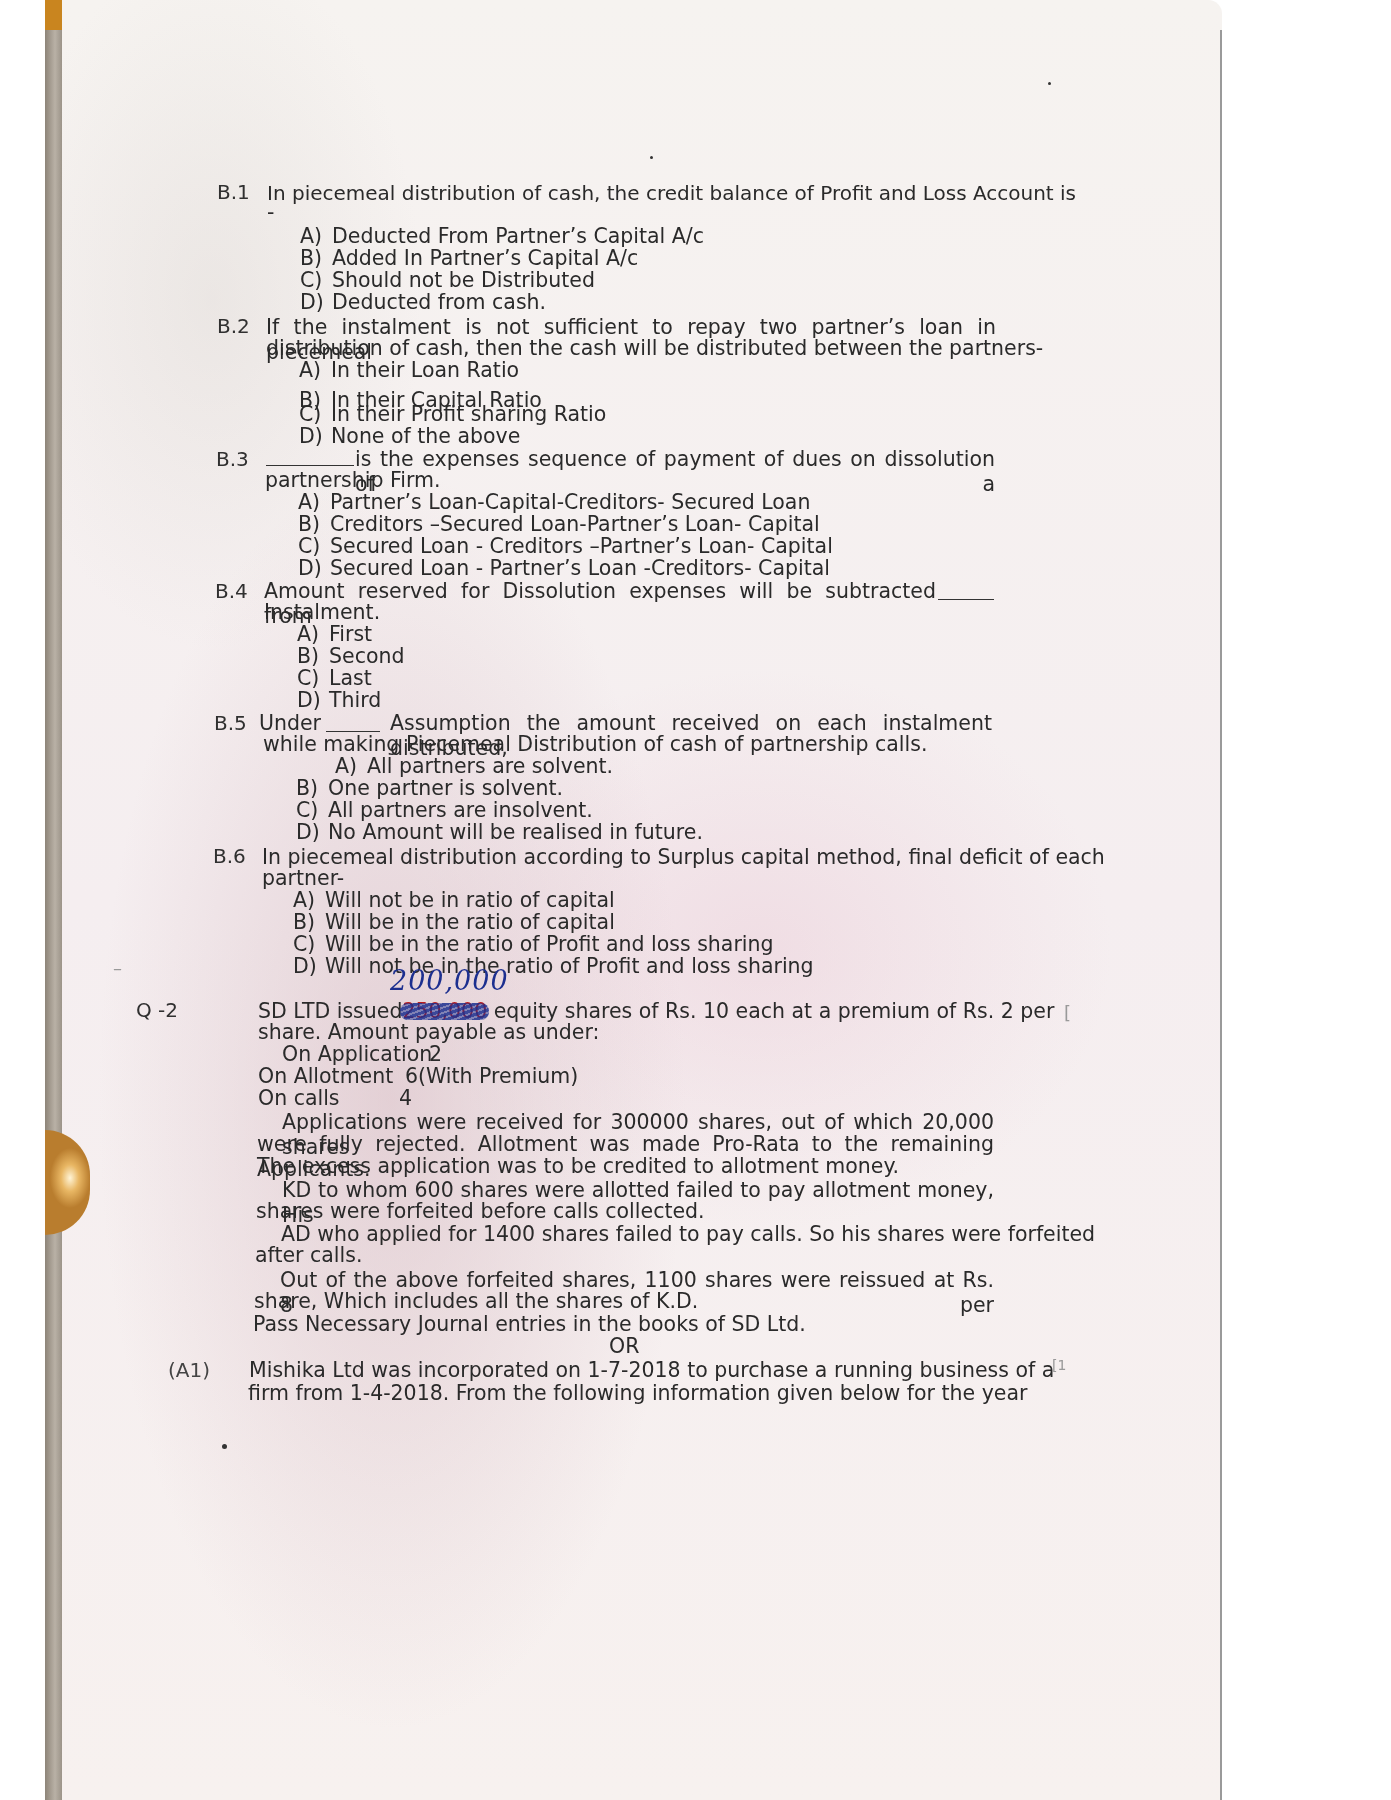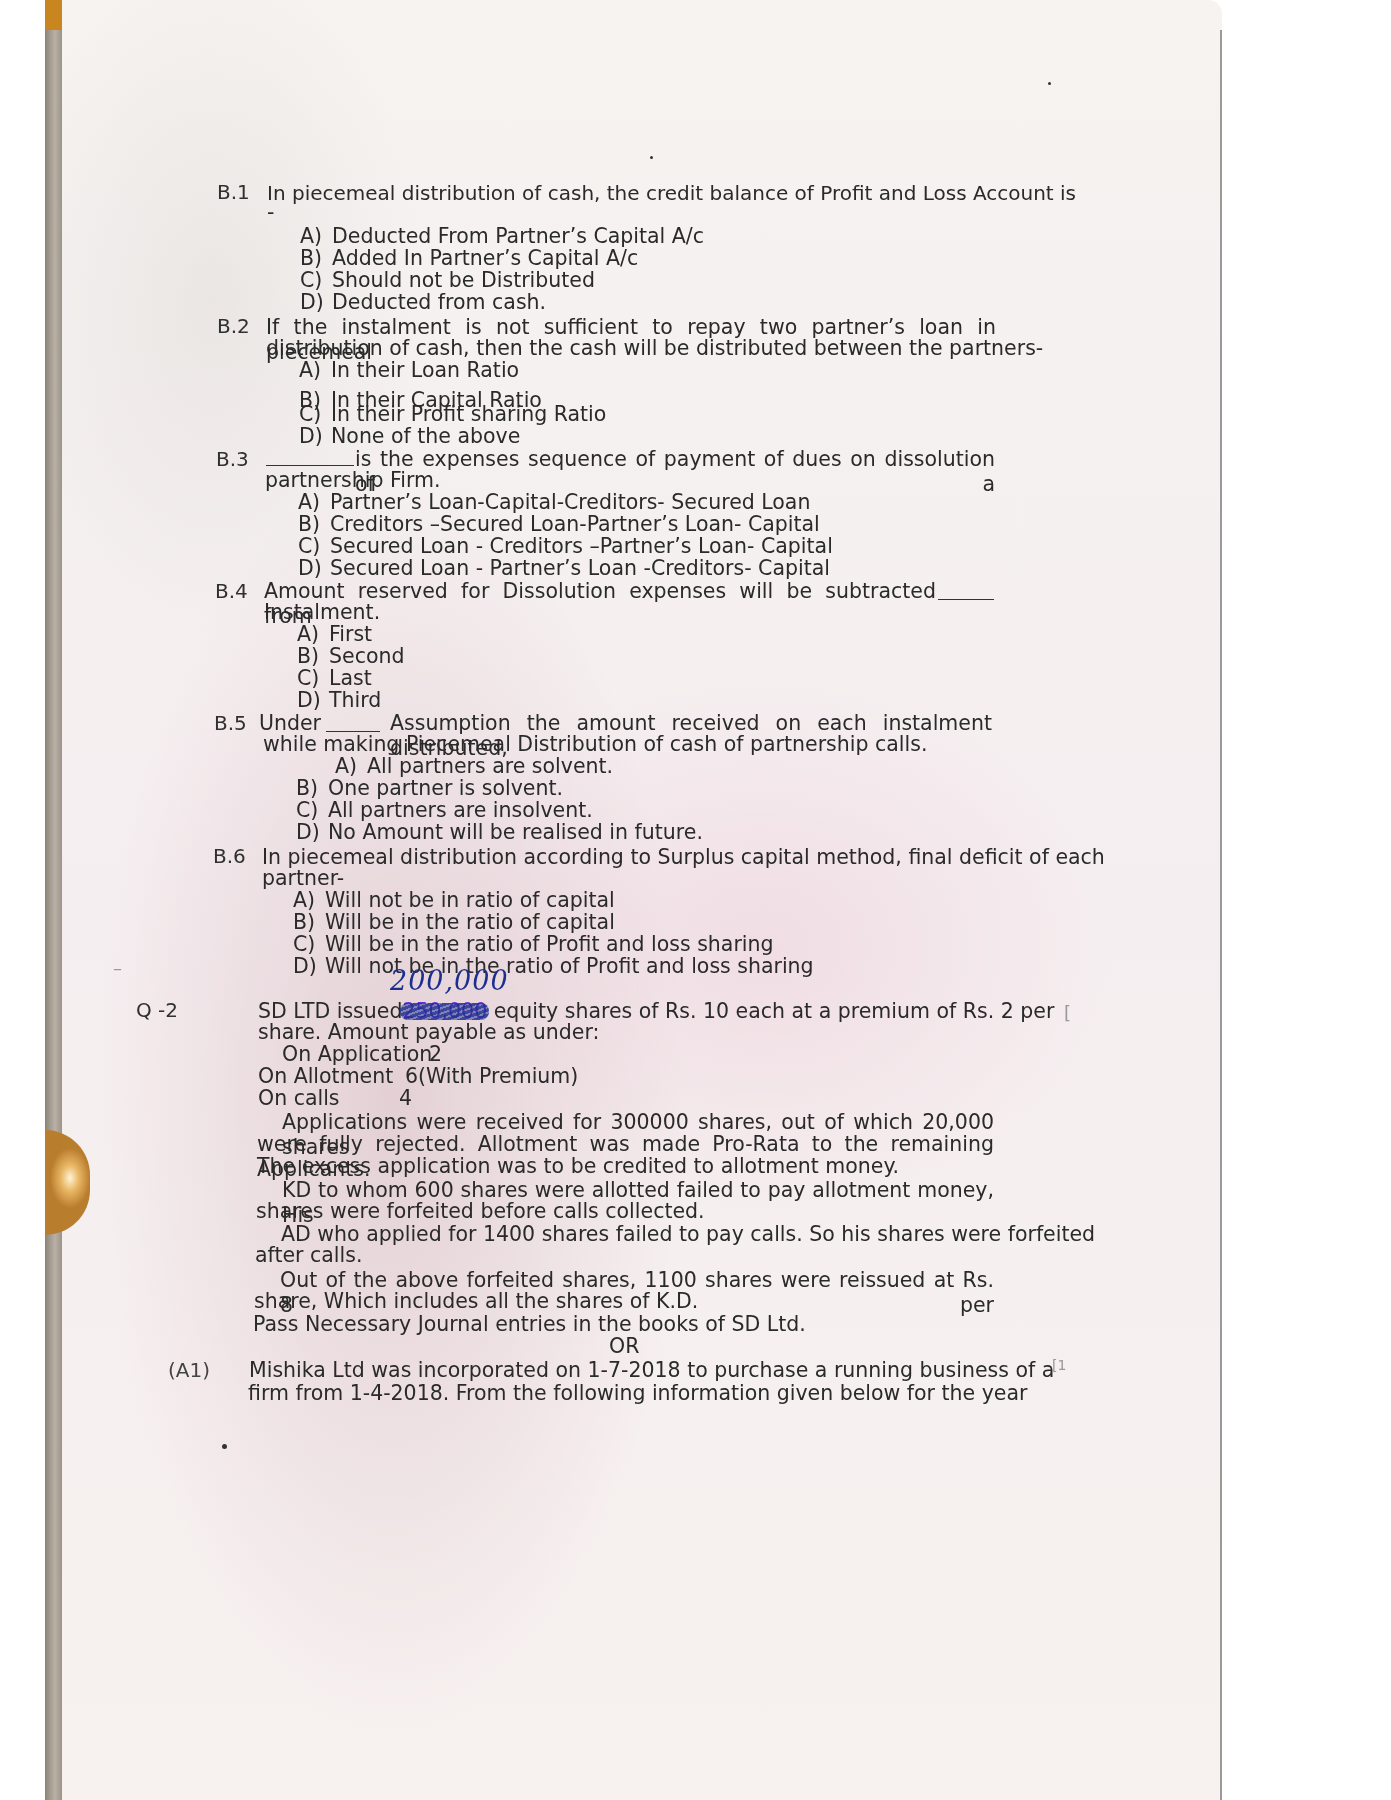--- a/index.html
+++ b/index.html
@@ -42,21 +42,21 @@
     .qtext { position: absolute; white-space: nowrap; }
     .qtext.justify { text-align: justify; text-align-last: justify; white-space: normal; }
     .opt { position: absolute; white-space: nowrap; }
     .opt .letter { display: inline-block; width: 32px; }
     .blank { display: inline-block; border-bottom: 1.5px solid #333; height: 18px; vertical-align: baseline; }
     .handwriting {
       position: absolute; color: #1c2f8f; font-family: "DejaVu Serif", serif;
       font-size: 27px; font-style: italic; letter-spacing: 1px;
     }
     .strike {
-      display: inline-block; position: relative; color: #6d28d9; text-align: center;
+      display: inline-block; position: relative; color: #b91c1c; text-align: center;
     }
     .strike::after {
       content: ""; position: absolute; left: -2px; right: -2px; top: 4px; bottom: 4px;
       background: repeating-linear-gradient(160deg, rgba(28,47,143,0.85) 0 3px, rgba(28,47,143,0.5) 3px 5px);
       border-radius: 8px;
     }
     .dot { position: absolute; width: 5px; height: 5px; border-radius: 50%; background: #333; }
     .mark { position: absolute; color: #999; font-size: 18px; }
   </style>
 </head>

